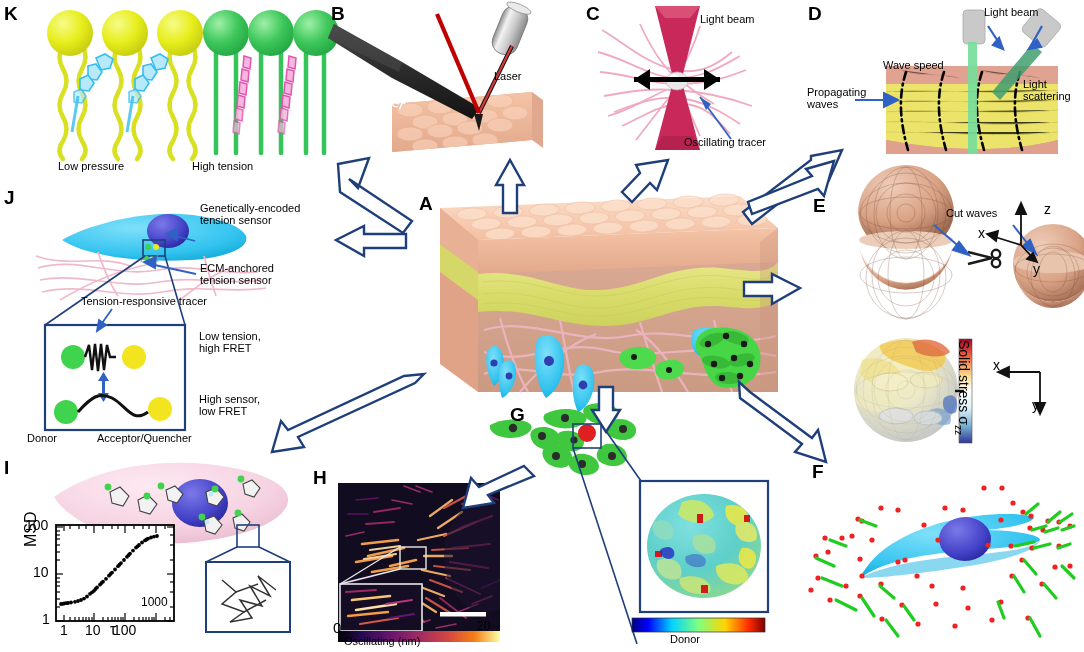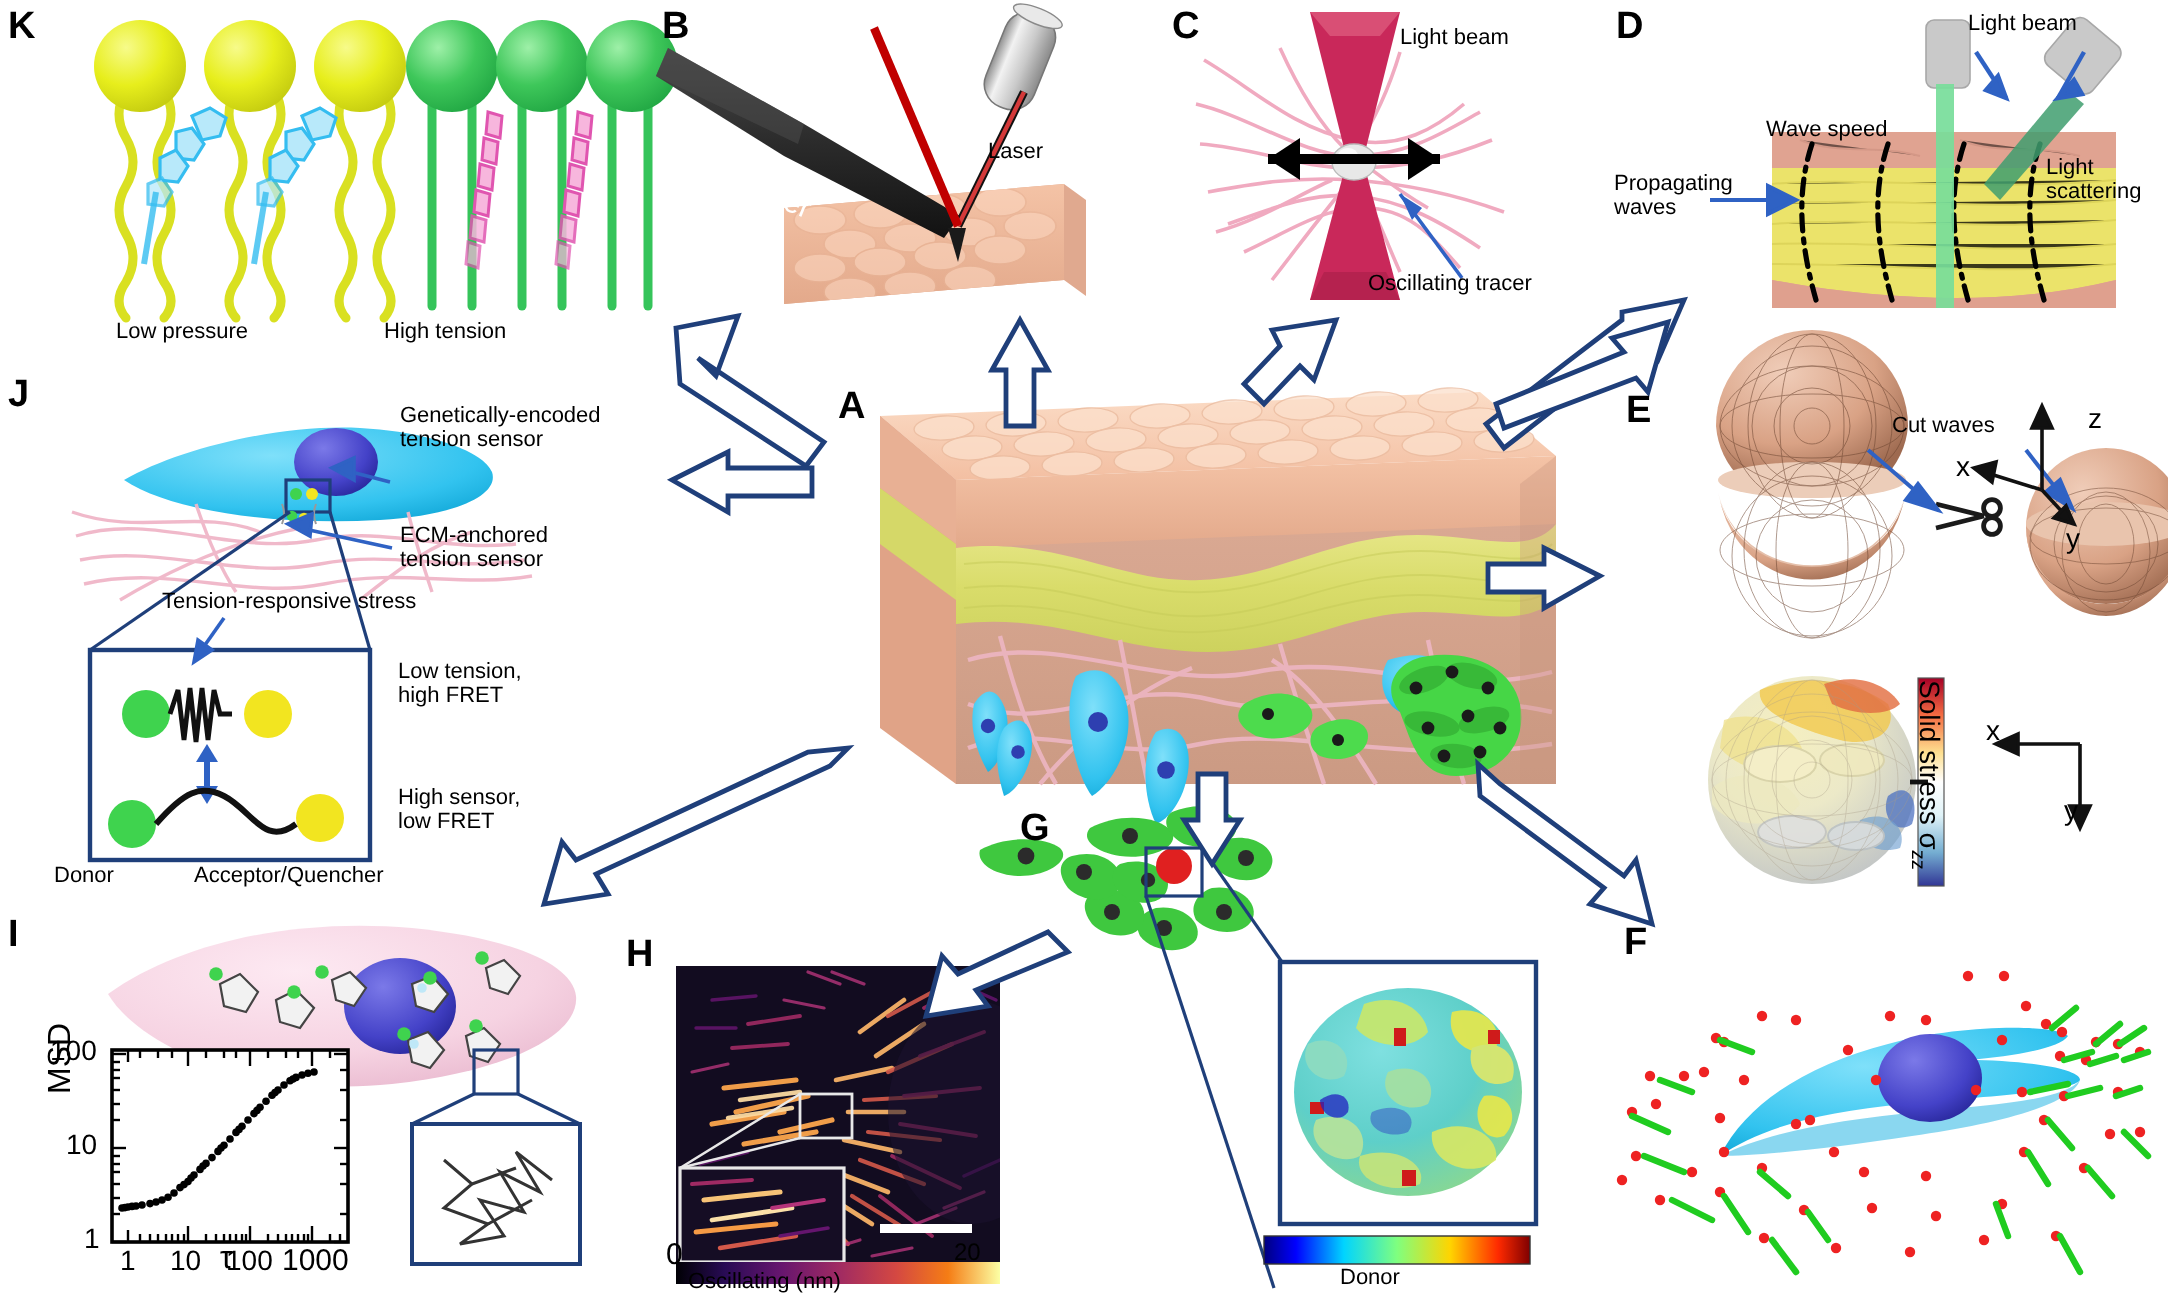--- a/index.html
+++ b/index.html
@@ -1089,39 +1089,39 @@
 <div class="lbl" style="left:993px;top:358px;font-size:14px">x</div>
 <div class="lbl" style="left:1032px;top:398px;font-size:14px">y</div>
 <div class="abs" style="left:973px;top:340px;width:104px;height:20px;transform:rotate(90deg);transform-origin:0 0;">
   <span class="lbl" style="position:static;font-size:14px">Solid stress σ</span><span style="font-size:10px;vertical-align:sub">zz</span>
 </div>
 
 <div class="lbl" style="left:200px;top:202px">Genetically-encoded
 tension sensor</div>
 <div class="lbl" style="left:200px;top:262px">ECM-anchored
 tension sensor</div>
-<div class="lbl" style="left:81px;top:295px">Tension-responsive stress</div>
+<div class="lbl" style="left:81px;top:295px">Tension-responsive tracer</div>
 <div class="lbl" style="left:199px;top:330px">Low tension,
 high FRET</div>
 <div class="lbl" style="left:199px;top:393px">High sensor,
 low FRET</div>
 <div class="lbl" style="left:27px;top:432px">Donor</div>
 <div class="lbl" style="left:97px;top:432px">Acceptor/Quencher</div>
 
 <div class="abs" style="left:22px;top:547px;transform:rotate(-90deg);transform-origin:0 0;">
   <span class="lbl" style="position:static;font-size:16px">MSD</span>
 </div>
 <div class="lbl" style="left:110px;top:621px;font-size:16px">τ</div>
 <div class="lbl" style="left:25px;top:518px;font-size:14px">100</div>
 <div class="lbl" style="left:33px;top:565px;font-size:14px">10</div>
 <div class="lbl" style="left:42px;top:612px;font-size:14px">1</div>
 <div class="lbl" style="left:60px;top:623px;font-size:14px">1</div>
 <div class="lbl" style="left:85px;top:623px;font-size:14px">10</div>
 <div class="lbl" style="left:113px;top:623px;font-size:14px">100</div>
-<div class="lbl" style="left:141px;top:623px;font-size:15px">1000</div>
+<div class="lbl" style="left:141px;top:596px;font-size:12px">1000</div>
 
 <div class="lbl" style="left:333px;top:620px;font-size:15px">0</div>
 <div class="lbl" style="left:477px;top:620px;font-size:12px">20</div>
 <div class="lbl" style="left:344px;top:635px">Oscillating (nm)</div>
 
 <div class="lbl" style="left:670px;top:633px">Donor</div>
 
 </div>
 
 </body></html>

